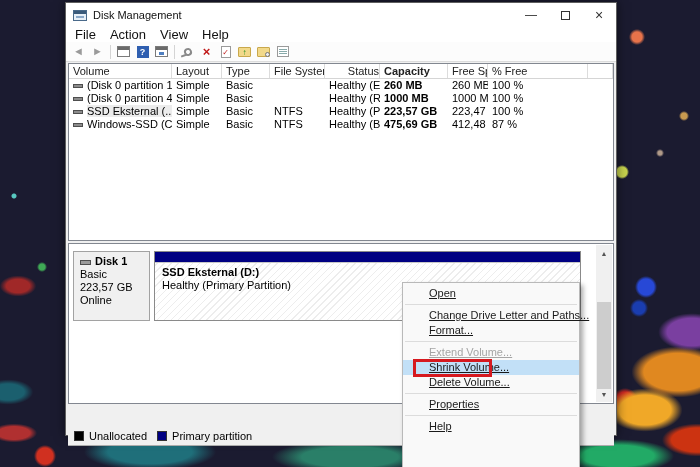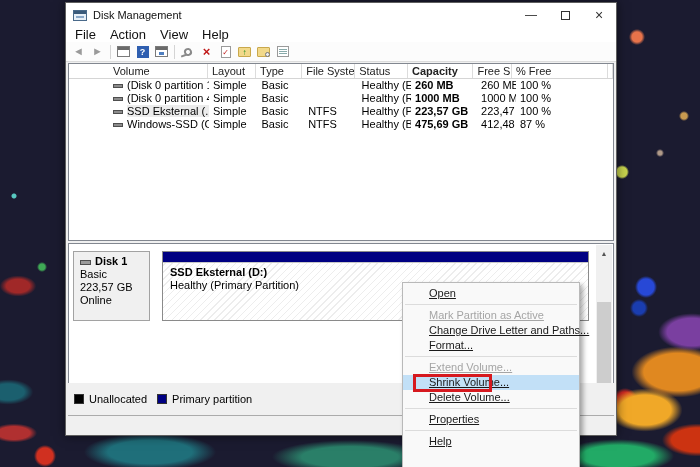--- a/index.html
+++ b/index.html
@@ -74,55 +74,55 @@
   .ico-props i { display:block; height:1px; background:#8aa; margin:1px 0; }
 
   
   .pane-top {
     position:absolute; left:2px; top:60px; width:546px; height:178px;
     background:#fff; border:1px solid #828790; overflow:hidden;
   }
   .vl-header { display:flex; height:15px; border-bottom:1px solid #d5d5d5; background:#fff; }
   .vl-header .cell { border-right:1px solid #dcdcdc; color:#222; }
   .cell { padding:1px 0 0 4px; font-size:11px; white-space:nowrap; overflow:hidden; }
-  .c0{width:103px;margin-left:40px;} .c1{width:50px;} .c2{width:48px;} .c3{width:55px;}
-  .c4{width:55px;} .c5{width:68px;font-weight:bold;} .c6{width:40px;} .c7{width:100px;} .cf{flex:1;}
+  .c0{width:103px;} .c1{width:50px;} .c2{width:48px;} .c3{width:55px;}
+  .c4{width:55px;text-align:right;} .c5{width:68px;font-weight:bold;} .c6{width:40px;} .c7{width:100px;} .cf{flex:1;}
   .vl-row { display:flex; height:13px; align-items:center; }
   .vl-row .cell { padding-top:0; line-height:13px; }
   .vol-icon { display:inline-block; width:10px; height:4px; background:#8c8c8c; border:1px solid #4e4e4e; margin-right:4px; vertical-align:middle; }
   .vol-name.sel { background:#ececec; }
 
   
   .pane-bottom {
     position:absolute; left:2px; top:240px; width:546px; height:161px;
     background:#fff; border:1px solid #828790;
   }
   .disk-label-box {
     position:absolute; left:4px; top:7px; width:77px; height:70px;
     background:#f0f0f0; border:1px solid #a2a2a2; padding:3px 0 0 6px; line-height:13px;
   }
   .disk-title { font-weight:bold; }
   .disk-icon { display:inline-block; width:11px; height:5px; background:#9a9a9a; border:1px solid #4e4e4e; margin-right:4px; }
   .partition {
-    position:absolute; left:93px; top:7px; width:427px; height:70px;
+    position:absolute; left:85px; top:7px; width:427px; height:70px;
     border:1px solid #8a8a8a;
     background:repeating-linear-gradient(135deg, #ffffff 0px, #ffffff 4px, #ededed 4px, #ededed 5px);
   }
   .part-stripe { height:11px; background:#000082; border-bottom:1px solid #c8c8c8; }
   .part-text { padding:3px 0 0 7px; line-height:13px; }
   .part-title { font-weight:bold; }
 
   .vscroll { position:absolute; right:1px; top:1px; bottom:1px; width:16px; background:#f0f0f0; }
   .sb-btn { position:absolute; left:0; width:16px; height:16px; color:#555; font-size:7px; display:flex; align-items:center; justify-content:center; }
   .sb-up { top:0; } .sb-down { bottom:0; }
   .sb-thumb { position:absolute; left:1px; width:14px; top:57px; height:87px; background:#cdcdcd; }
 
   
   .legend {
-    position:absolute; left:2px; top:380px; width:546px; height:33px;
+    position:absolute; left:2px; top:424px; width:546px; height:19px;
     display:flex; align-items:center; padding-left:6px; background:#f0f0f0;
     border-bottom:1px solid #ababab;
   }
   .sw { width:10px; height:10px; margin-right:5px; border:1px solid #333; }
   .sw-black { background:#000000; }
   .sw-navy { background:#000082; margin-left:10px; }
 
   
   .context-menu {
     position:absolute; left:402px; top:282px; width:178px; height:200px;
@@ -295,21 +295,20 @@
       <span>Unallocated</span>
       <span class="sw sw-navy"></span>
       <span>Primary partition</span>
     </div>
 
   </div>
 
   <div class="context-menu">
     <div class="cm-item">Open</div>
     <div class="cm-sep"></div>
-    <div class="cm-item disabled">Mark Partition as Active</div>
     <div class="cm-item">Change Drive Letter and Paths...</div>
     <div class="cm-item">Format...</div>
     <div class="cm-sep"></div>
     <div class="cm-item disabled">Extend Volume...</div>
     <div class="cm-item highlight">
       <span>Shrink Volume...</span>
       <span class="red-frame"></span>
     </div>
     <div class="cm-item">Delete Volume...</div>
     <div class="cm-sep"></div>

